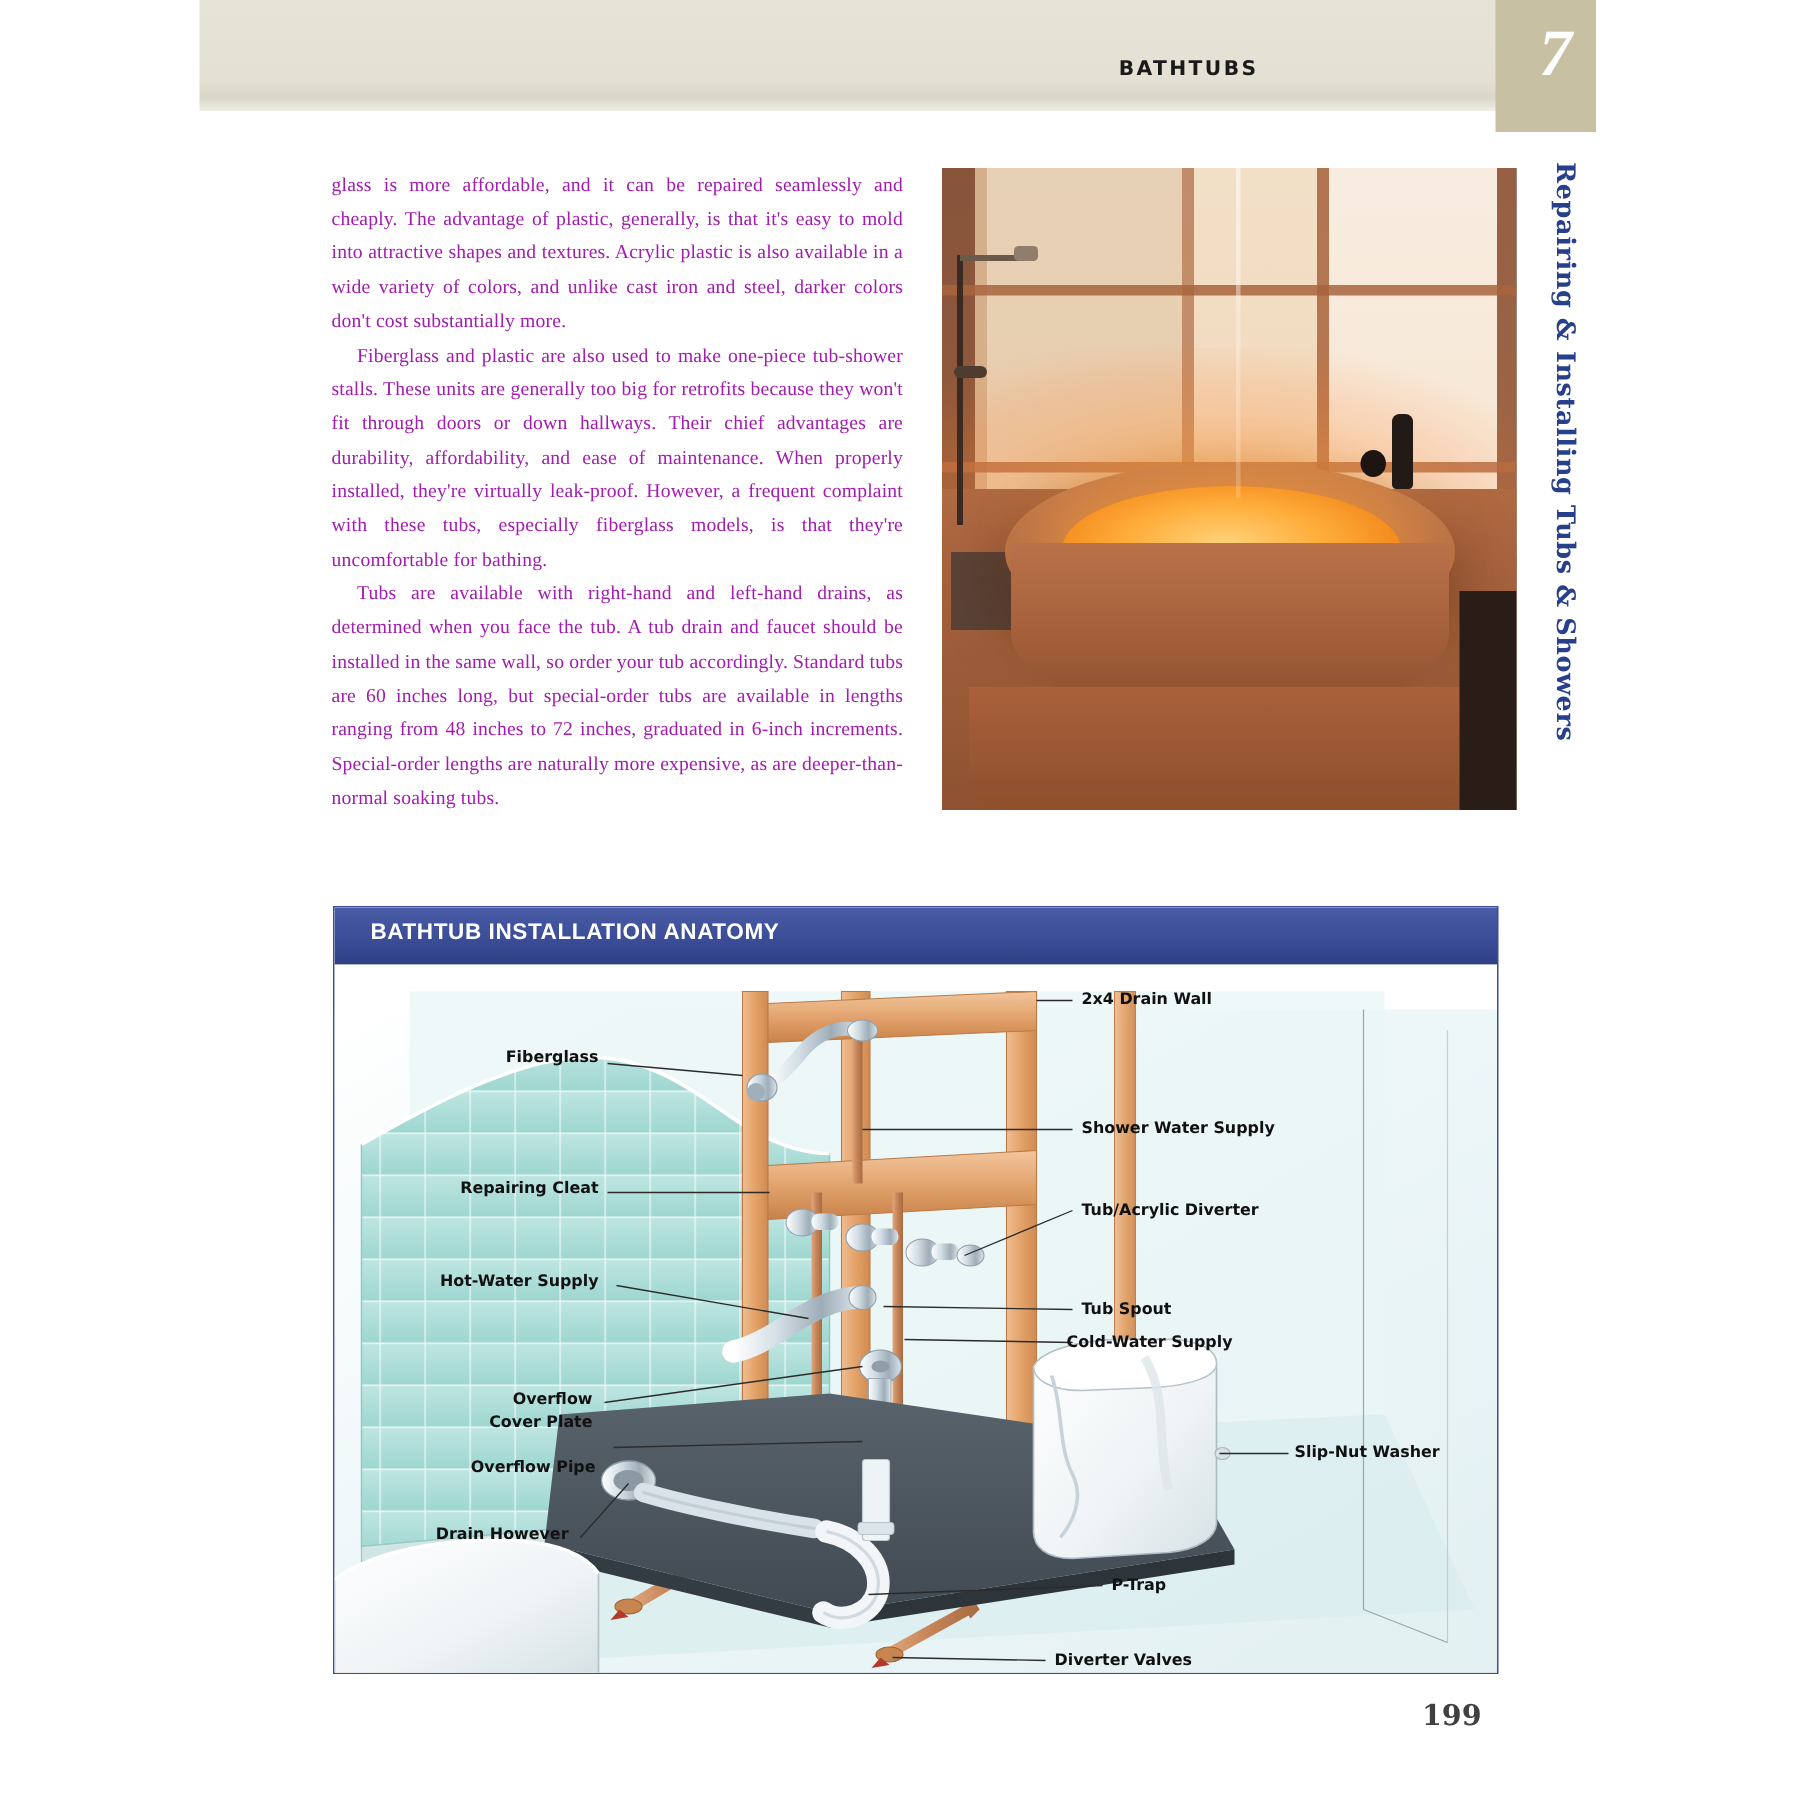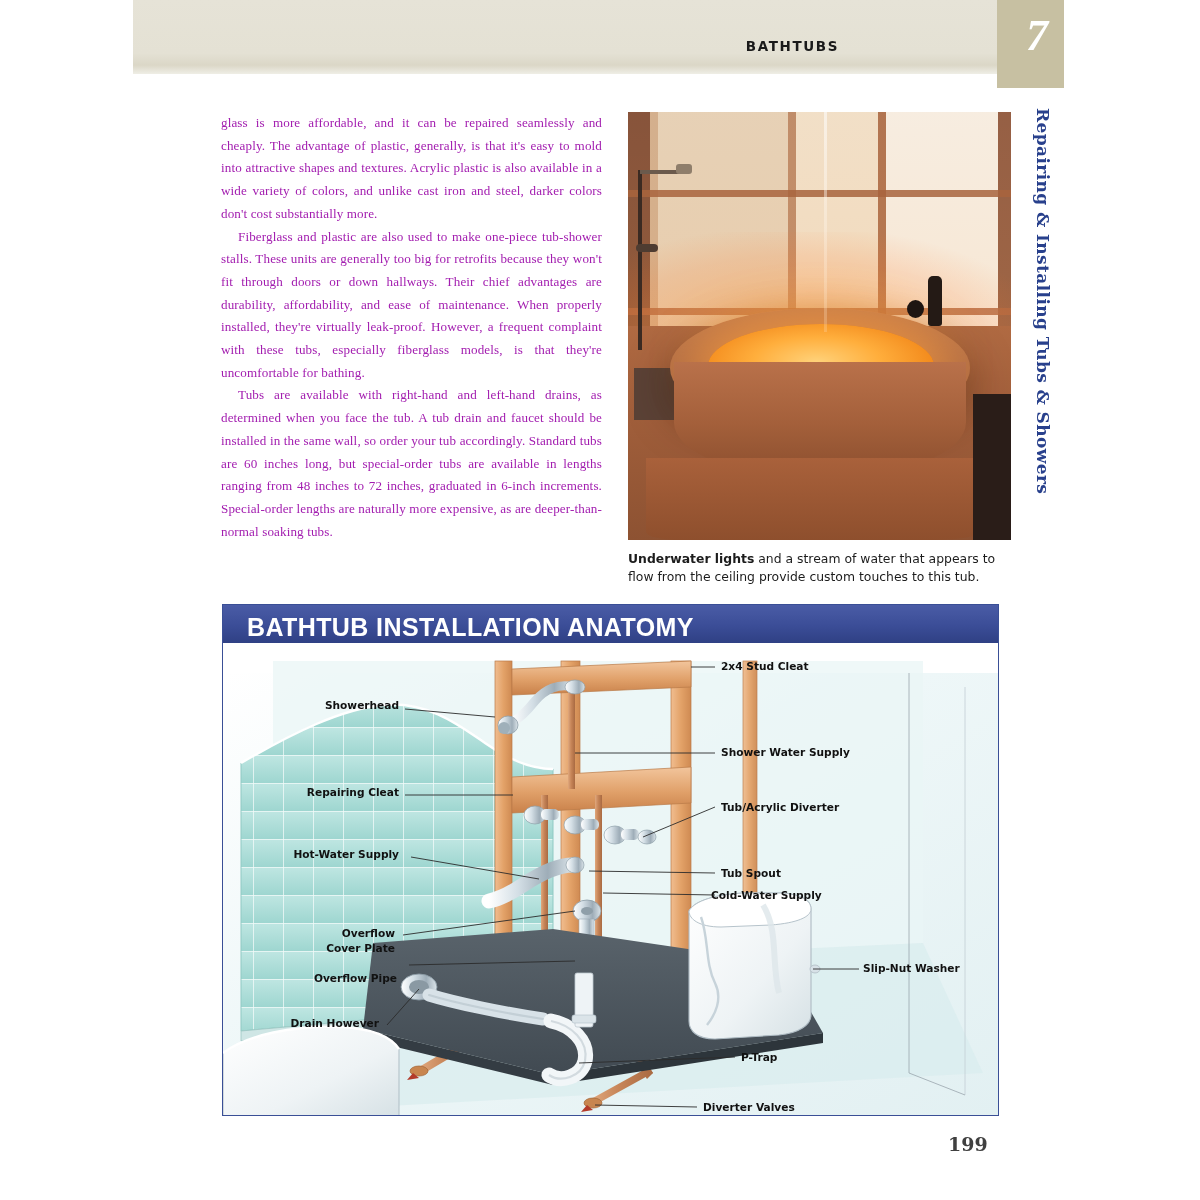--- a/index.html
+++ b/index.html
@@ -265,21 +265,21 @@
     position: absolute;
     left: 0; top: 0;
     width: 100%;
     height: 38px;
     background: linear-gradient(180deg, #4a5ca6 0%, #3b4d97 55%, #2f4084 100%);
   }
   .diagram-title {
     position: absolute;
     left: 24px;
     top: 8px;
-    font-size: 25px;
+    font-size: 15px;
     font-weight: bold;
     letter-spacing: 0.4px;
     color: #ffffff;
     font-family: "Liberation Sans", sans-serif;
   }
   .diagram-canvas {
     position: absolute;
     left: 0; top: 38px;
     width: 100%;
     height: 474px;
@@ -344,23 +344,20 @@
     <div class="vase-a"></div>
     <div class="vase-b"></div>
     <div class="faucet-post"></div>
     <div class="faucet-arm"></div>
     <div class="faucet-head"></div>
     <div class="faucet-valve"></div>
     <div class="water-stream"></div>
     <div class="dark-cab"></div>
   </div>
 
-  <div class="caption">
-    <b>Underwater lights</b><span> and a stream of water that appears to flow from the ceiling provide custom touches to this tub.</span>
-  </div>
 
   <div class="diagram">
     <div class="diagram-title-bar"></div>
     <div class="diagram-title">BATHTUB INSTALLATION ANATOMY</div>
 
     <div class="diagram-canvas">
       <svg width="777" height="474" viewBox="0 0 777 474">
         <defs>
           <linearGradient id="tileGrad" x1="0" y1="0" x2="0" y2="1">
             <stop offset="0%" stop-color="#bfe6e2"></stop>
@@ -533,29 +530,29 @@
           <line x1="420" y1="194" x2="492" y2="164"></line>
           <line x1="366" y1="228" x2="492" y2="230"></line>
           <line x1="380" y1="250" x2="492" y2="252"></line>
           <line x1="590" y1="326" x2="636" y2="326"></line>
           <line x1="356" y1="420" x2="512" y2="414"></line>
           <line x1="372" y1="462" x2="474" y2="464"></line>
         </g>
       </svg>
     </div>
 
-    <div class="dlabel right-al" style="left: 42px;  top: 94px;  width: 134px;">Showerhead</div>
+    <div class="dlabel right-al" style="left: 42px;  top: 94px;  width: 134px;">Fiberglass</div>
     <div class="dlabel right-al" style="left: 42px;  top: 181px; width: 134px;">Repairing Cleat</div>
     <div class="dlabel right-al" style="left: 30px;  top: 243px; width: 146px;">Hot-Water Supply</div>
     <div class="dlabel right-al" style="left: 42px;  top: 322px; width: 130px;">Overflow</div>
     <div class="dlabel right-al" style="left: 42px; top: 337px; width: 130px;">Cover Plate</div>
     <div class="dlabel right-al" style="left: 42px;  top: 367px; width: 132px;">Overflow Pipe</div>
     <div class="dlabel right-al" style="left: 20px;  top: 412px; width: 136px;">Drain However</div>
 
-    <div class="dlabel" style="left: 498px; top: 55px;">2x4 Stud Cleat</div>
+    <div class="dlabel" style="left: 498px; top: 55px;">2x4 Drain Wall</div>
     <div class="dlabel" style="left: 498px; top: 141px;">Shower Water Supply</div>
     <div class="dlabel" style="left: 498px; top: 196px;">Tub/Acrylic Diverter</div>
     <div class="dlabel" style="left: 498px; top: 262px;">Tub Spout</div>
     <div class="dlabel" style="left: 488px; top: 284px;">Cold-Water Supply</div>
     <div class="dlabel" style="left: 640px; top: 357px;">Slip-Nut Washer</div>
     <div class="dlabel" style="left: 518px; top: 446px;">P-Trap</div>
     <div class="dlabel" style="left: 480px; top: 496px;">Diverter Valves</div>
   </div>
 
   <div class="folio">199</div>

